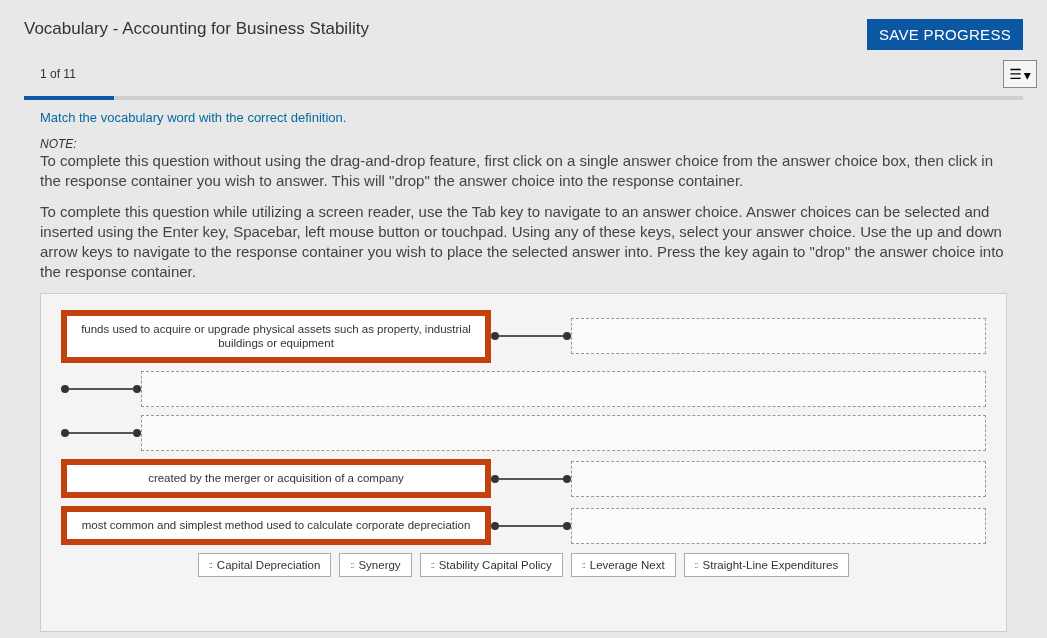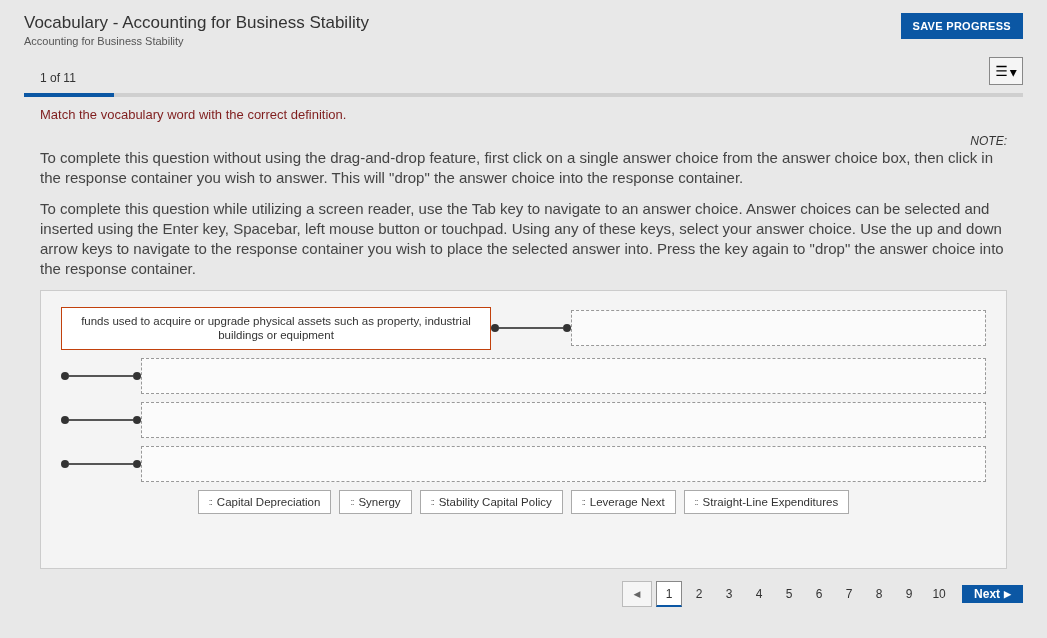--- a/index.html
+++ b/index.html
@@ -7,51 +7,51 @@
     font-family: Arial, Helvetica, sans-serif;
     background: #e8e8e8;
     width: 1047px;
     height: 638px;
     overflow: hidden;
     position: relative;
     font-size: 12px;
     color: #333;
   }
   .header {
-    padding: 13px 24px 4px 24px;
+    padding: 19px 24px 4px 24px;
     display: flex;
     justify-content: space-between;
     align-items: flex-start;
   }
   .title-block { }
   .title {
     font-size: 17px;
     font-weight: 500;
     color: #333;
   }
   .subtitle {
     font-size: 11px;
     color: #555;
     margin-top: 2px;
   }
   .save-btn {
     background: #0b57a4;
     color: #fff;
     border: none;
     padding: 7px 12px;
-    font-size: 11px;
-    font-weight: bold;
+    font-size: 15px;
+    font-weight: normal;
     letter-spacing: 0.3px;
     cursor: pointer;
   }
   .progress-row {
-    padding: 6px 24px 4px 40px;
+    padding: 6px 10px 4px 40px;
     display: flex;
     justify-content: space-between;
-    align-items: flex-end;
+    align-items: center;
     gap: 18px;
   }
   .progress-text { font-size: 12px; color: #333; }
   .list-toggle {
     border: 1px solid #888;
     background: #f5f5f5;
     width: 34px;
     height: 28px;
     display: flex;
     align-items: center;
@@ -69,24 +69,24 @@
   .progress-bar-fill {
     background: #0b57a4;
     height: 100%;
     width: 9%;
   }
   .content {
     padding: 10px 40px 0 40px;
   }
   .instruction {
     font-size: 13px;
-    color: #7f1d1d;
+    color: #0369a1;
     margin-bottom: 12px;
   }
-  .note-label { font-style: italic; font-size:12px; color:#333;text-align:right; }
+  .note-label { font-style: italic; font-size:12px; color:#333; }
   .note-text {
     font-size: 15px;
     color: #444;
     line-height: 1.35;
     margin-bottom: 10px;
   }
   .match-area {
     border: 1px solid #ccc;
     background: #f4f4f4;
     padding: 16px 20px 54px 20px;
@@ -95,21 +95,21 @@
   .match-rows-wrap { position: relative; }
   .match-row {
     display: flex;
     align-items: center;
     margin-bottom: 8px;
     position: relative;
   }
   .def-box {
     width: 430px;
     min-height: 38px;
-    border: 1px solid #c2410c;
+    border: 6px solid #c2410c;
     background: #fff;
     font-size: 11.5px;
     color: #333;
     text-align: center;
     padding: 6px 10px;
     display:flex;
     align-items:center;
     justify-content:center;
     line-height:1.3;
   }
@@ -202,21 +202,20 @@
     margin-left:6px;
   }
   .tri { font-size:9px; }
 </style>
 </head>
 <body>
 
 <div class="header">
   <div class="title-block">
     <div class="title">Vocabulary - Accounting for Business Stability</div>
-    <div class="subtitle">Accounting for Business Stability</div>
   </div>
   <button class="save-btn">SAVE PROGRESS</button>
 </div>
 
 <div class="progress-row">
   <div class="progress-text">1 of 11</div>
   <button class="list-toggle">
     <span>☰</span>
       <span class="caret-sm">▾</span>
   </button>
@@ -252,20 +251,30 @@
         </div>
         <div class="match-row">
           <div class="connector">
             <div class="dot"></div>
             <div class="line"></div>
             <div class="dot"></div>
           </div>
           <div class="drop-box"></div>
         </div>
         <div class="match-row">
+          <div class="def-box">created by the merger or acquisition of a company</div>
+          <div class="connector">
+            <div class="dot"></div>
+            <div class="line"></div>
+            <div class="dot"></div>
+          </div>
+          <div class="drop-box"></div>
+        </div>
+        <div class="match-row">
+          <div class="def-box">most common and simplest method used to calculate corporate depreciation</div>
           <div class="connector">
             <div class="dot"></div>
             <div class="line"></div>
             <div class="dot"></div>
           </div>
           <div class="drop-box"></div>
         </div>
       </div>
     <div class="answer-bank" id="bank">
         <div class="answer-chip">

